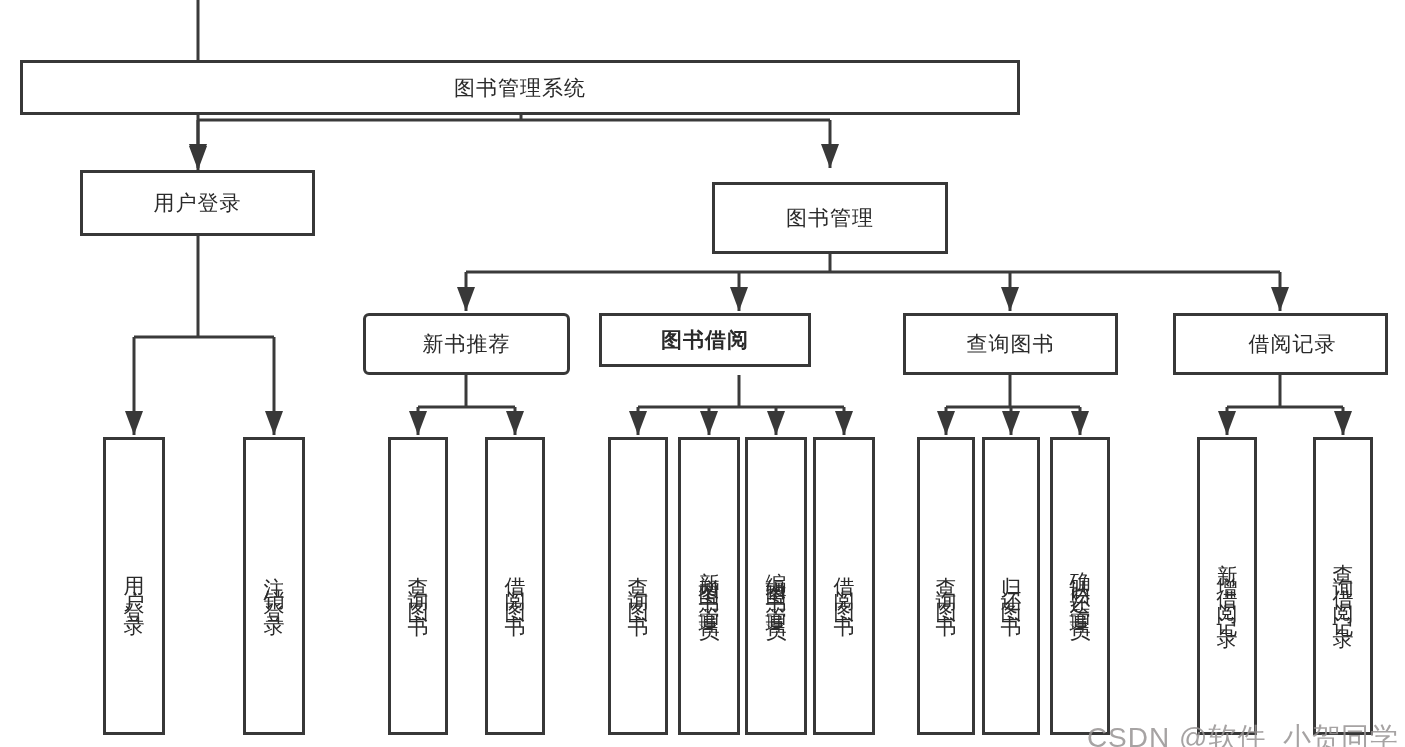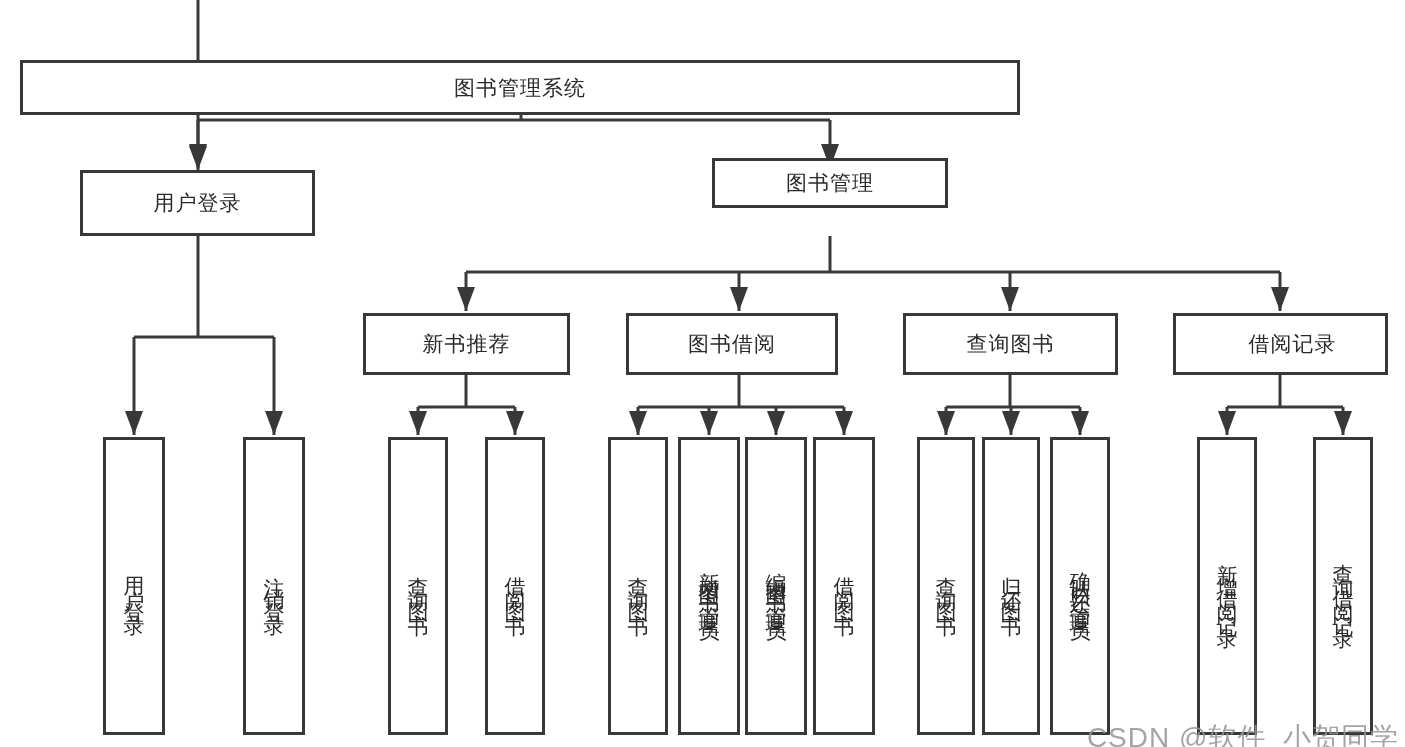--- a/index.html
+++ b/index.html
@@ -130,28 +130,28 @@
     </g>
   </svg>
 
   <div class="node" style="left:20px; top:13px; width:1000px; height:55px;margin-top:47px;">
     <span class="hlabel">图书管理系统</span>
   </div>
 
   <div class="node" style="left:80px; top:170px; width:235px; height:66px;">
     <span class="hlabel">用户登录</span>
   </div>
-  <div class="node" style="left:712px; top:158px; width:236px; height:50px;">
+  <div class="node" style="left:712px; top:182px; width:236px; height:72px;">
     <span class="hlabel">图书管理</span>
   </div>
 
-  <div class="node" style="left:363px; top:313px; width:207px; height:62px;">
+  <div class="node" style="left:363px; top:313px; width:207px; height:62px;border-radius:6px;">
     <span class="hlabel">新书推荐</span>
   </div>
-  <div class="node" style="left:626px; top:313px; width:212px; height:62px;">
+  <div class="node" style="left:599px; top:313px; width:212px; height:54px;font-weight:bold;">
     <span class="hlabel">图书借阅</span>
   </div>
   <div class="node" style="left:903px; top:313px; width:215px; height:62px;">
     <span class="hlabel">查询图书</span>
   </div>
   <div class="node" style="left:1173px; top:313px; width:215px; height:62px;padding-left:24px;">
     <span class="hlabel">借阅记录</span>
   </div>
 
   <div class="node" style="left:103px; top:437px; width:62px; height:298px;">

